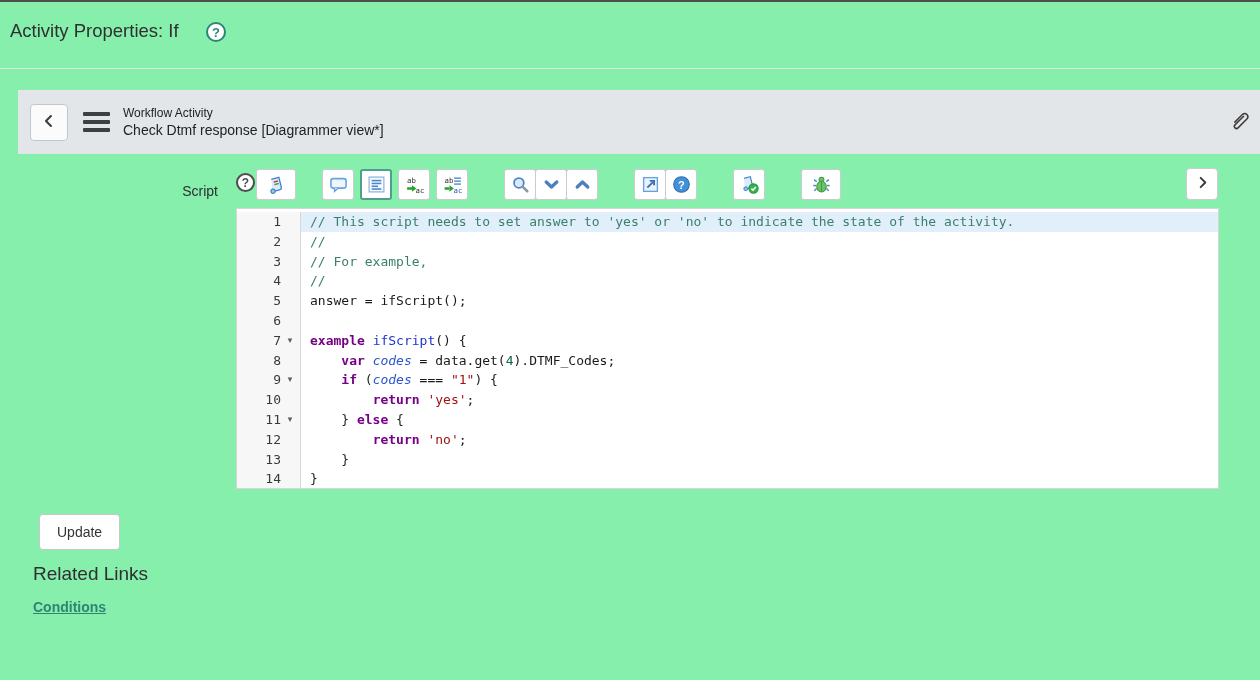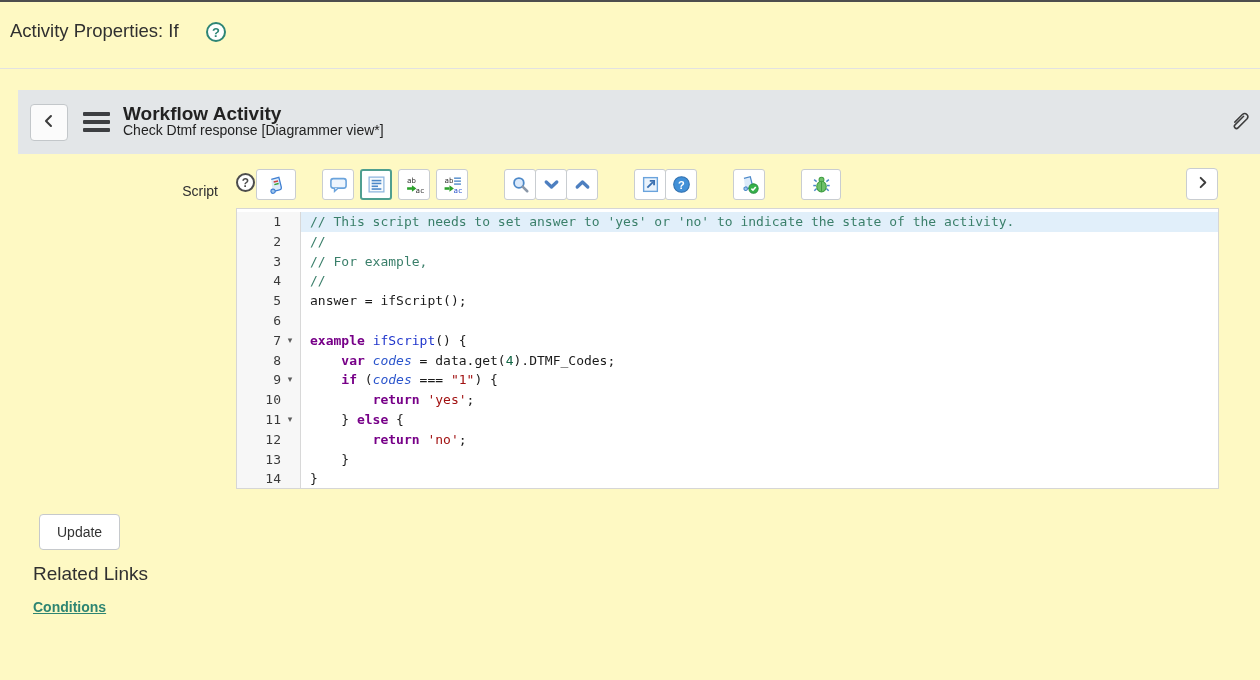--- a/index.html
+++ b/index.html
@@ -1,18 +1,18 @@
 <!DOCTYPE html>
 <html><head>
 <meta charset="utf-8">
 <style>
   * { box-sizing: border-box; }
   html,body { margin:0; padding:0; background:#fff; }
   .page {
-    position:relative; width:1260px; height:680px; background:#fef9c3;
+    position:relative; width:1260px; height:680px; background:#86efac;
     font-family:"Liberation Sans", sans-serif; color:#2e2e30; overflow:hidden;
     border-top:2px solid #4e4e4e;
   }
   .page-title { position:absolute; left:10px; top:18px; font-size:18.5px; color:#303030; }
   .help-badge {
     position:absolute; width:20px; height:20px; border-radius:50%;
     display:flex; align-items:center; justify-content:center;
     font-size:13px; font-weight:bold; background:#fff; cursor:pointer;
   }
   .help-teal  { left:206px; top:20px;  border:2px solid #2e8575; color:#2e8575; }
@@ -25,21 +25,21 @@
     background:#e3e6e8; display:flex; align-items:center;
   }
   .back-btn {
     margin-left:12px; width:38px; height:37px; background:#fbfbfb;
     border:1px solid #c3c7ca; border-radius:4px; display:flex;
     align-items:center; justify-content:center; cursor:pointer; padding:0;
   }
   .hamburger { margin-left:15px; display:flex; flex-direction:column; gap:4px; cursor:pointer; }
   .hamburger span { display:block; width:27px; height:4px; background:#3d3f42; border-radius:1px; }
   .bar-titles { margin-left:13px; line-height:17px; }
-  .bar-title    { font-size:19px; font-weight:bold; color:#222; }
+  .bar-title    { font-size:12px; font-weight:normal; color:#222; }
   .bar-subtitle { font-size:14px; color:#222; }
   .paperclip-btn {
     position:absolute; right:8px; top:50%; transform:translateY(-50%);
     background:none; border:none; cursor:pointer; padding:2px;
   }
 
   
   .script-label { position:absolute; left:140px; top:181px; width:78px; text-align:right; font-size:14px; color:#2e2e30; }
   .toolbar { position:absolute; left:256px; top:166px; height:32px; display:flex; align-items:center; }
   .tb-group { display:flex; margin-right:36px; }

